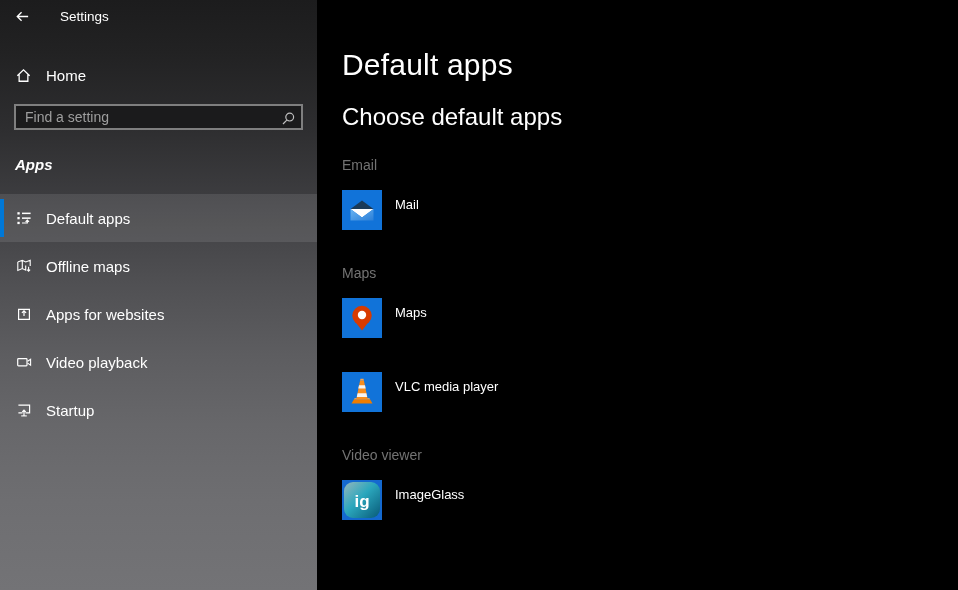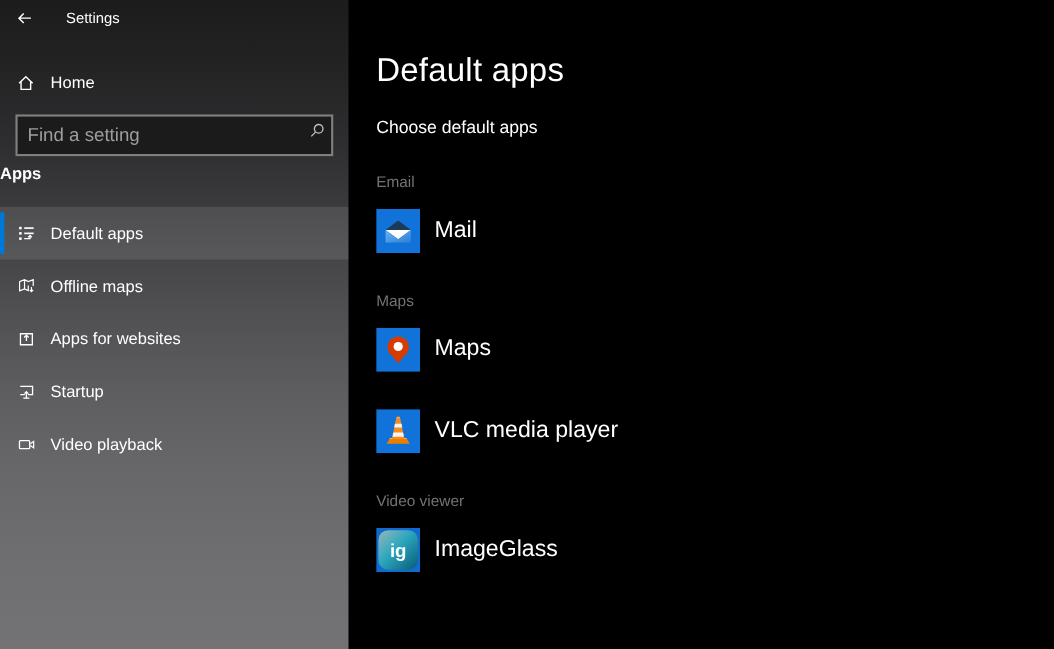--- a/index.html
+++ b/index.html
@@ -17,52 +17,52 @@
   }
   .titlebar { height:32px; display:flex; align-items:center; }
   .back-btn { padding-left:15px; width:44px; display:flex; align-items:center; cursor:default; }
   .win-title { margin-left:16px; font-size:13.5px; color:#ffffff; }
 
   .home-row { margin-top:27px; height:32px; display:flex; align-items:center; padding-left:15px; }
   .home-row .label { margin-left:14px; font-size:15px; }
 
   .searchbox { position:relative; margin:13px 14px 0 14px; }
   .searchbox input {
-    width:289px; height:38px; background:#1b1b1c; border:2px solid #7f7f7f;
-    color:#e0e0e0; font-size:17px; padding:0 30px 0 9px; outline:none;
+    width:289px; height:26px; background:#1b1b1c; border:2px solid #7f7f7f;
+    color:#e0e0e0; font-size:14px; padding:0 30px 0 9px; outline:none;
     font-family:"Liberation Sans","DejaVu Sans",sans-serif;
   }
   .searchbox input::placeholder { color:#9e9e9e; opacity:1; }
   .search-glyph { position:absolute; right:7px; top:7px; }
 
-  .section-header { margin-top:8px; padding-left:0; font-size:15px; font-weight:bold; color:#fff; }
+  .section-header { margin-top:26px; padding-left:15px; font-size:15px; font-weight:bold; color:#fff;font-style:italic; }
 
   .nav { margin-top:21px; }
   .nav-item {
     position:relative; height:48px; display:flex; align-items:center;
     padding-left:15px; font-size:15px; cursor:default;
   }
   .nav-item .icon { width:17px; height:17px; display:flex; align-items:center; justify-content:center; }
   .nav-item .label { margin-left:14px; white-space:nowrap; }
   .nav-item.selected { background:rgba(255,255,255,0.10); }
   .nav-item.selected::before {
     content:""; position:absolute; left:0; top:5px; bottom:5px; width:4px;
     background:var(--accent,#0078d7);
   }
 
   
   .main { position:absolute; left:317px; top:0; width:641px; height:590px; background:#000; color:#fff; padding:47px 0 0 25px; }
   .page-title { font-size:30px; font-weight:300; line-height:36px; letter-spacing:.2px; }
-  .page-subtitle { margin-top:21px; font-size:16px; font-weight:400; line-height:26px; }
+  .page-subtitle { margin-top:21px; font-size:24px; font-weight:400; line-height:26px; }
 
   .category { margin-top:26px; }
   .category + .category { margin-top:42px; }
   .cat-label { font-size:14px; line-height:18px; color:#737373; }
   .app-row { margin-top:16px; display:flex; align-items:flex-start; cursor:default; }
-  .app-name { margin-left:13px; margin-top:7px; font-size:21px; }
+  .app-name { margin-left:13px; margin-top:7px; font-size:13px; }
   .tile { width:40px; height:32px; flex:0 0 40px; }
 
   svg { display:block; }
 </style>
 </head>
 <body>
 
 <div id="screen">
 
   <div class="sidebar">
@@ -128,36 +128,36 @@
             <path d="M2.6 3.4 H13.4 V13.4 H2.6 Z" stroke="#ffffff" stroke-width="1.2" fill="none"></path>
             <path d="M8 10 V5 M5.9 6.9 L8 4.8 L10.1 6.9" stroke="#ffffff" stroke-width="1.2" fill="none"></path>
           </svg>
         </span>
         <span class="label">Apps for websites</span>
       </div>
 
       <div class="nav-item">
         <span class="icon">
           <svg width="16" height="16" viewBox="0 0 16 16">
+            <rect x="1.7" y="4.6" width="9.3" height="7.2" rx="0.8" stroke="#ffffff" stroke-width="1.2" fill="none"></rect>
+            <path d="M11.6 7.3 L14.6 5.2 V11.2 L11.6 9.1" stroke="#ffffff" stroke-width="1.1" fill="none"></path>
+          </svg>
+        </span>
+        <span class="label">Video playback</span>
+      </div>
+
+      <div class="nav-item">
+        <span class="icon">
+          <svg width="16" height="16" viewBox="0 0 16 16">
             <path d="M2.4 3.2 H13.6 V10.8 H9.5 M6.5 10.8 H2.4 Z" stroke="#ffffff" stroke-width="1.2" fill="none"></path>
             <path d="M8 14 V8.4 M6.3 10 L8 8.2 L9.7 10" stroke="#ffffff" stroke-width="1.2" fill="none"></path>
             <path d="M5.2 13.9 H10.8" stroke="#ffffff" stroke-width="1.1" fill="none"></path>
           </svg>
         </span>
         <span class="label">Startup</span>
-      </div>
-
-      <div class="nav-item">
-        <span class="icon">
-          <svg width="16" height="16" viewBox="0 0 16 16">
-            <rect x="1.7" y="4.6" width="9.3" height="7.2" rx="0.8" stroke="#ffffff" stroke-width="1.2" fill="none"></rect>
-            <path d="M11.6 7.3 L14.6 5.2 V11.2 L11.6 9.1" stroke="#ffffff" stroke-width="1.1" fill="none"></path>
-          </svg>
-        </span>
-        <span class="label">Video playback</span>
       </div>
 
     </div>
   </div>
 
   <div class="main">
     <div class="page-title">Default apps</div>
     <div class="page-subtitle">Choose default apps</div>
 
     <div class="category">

